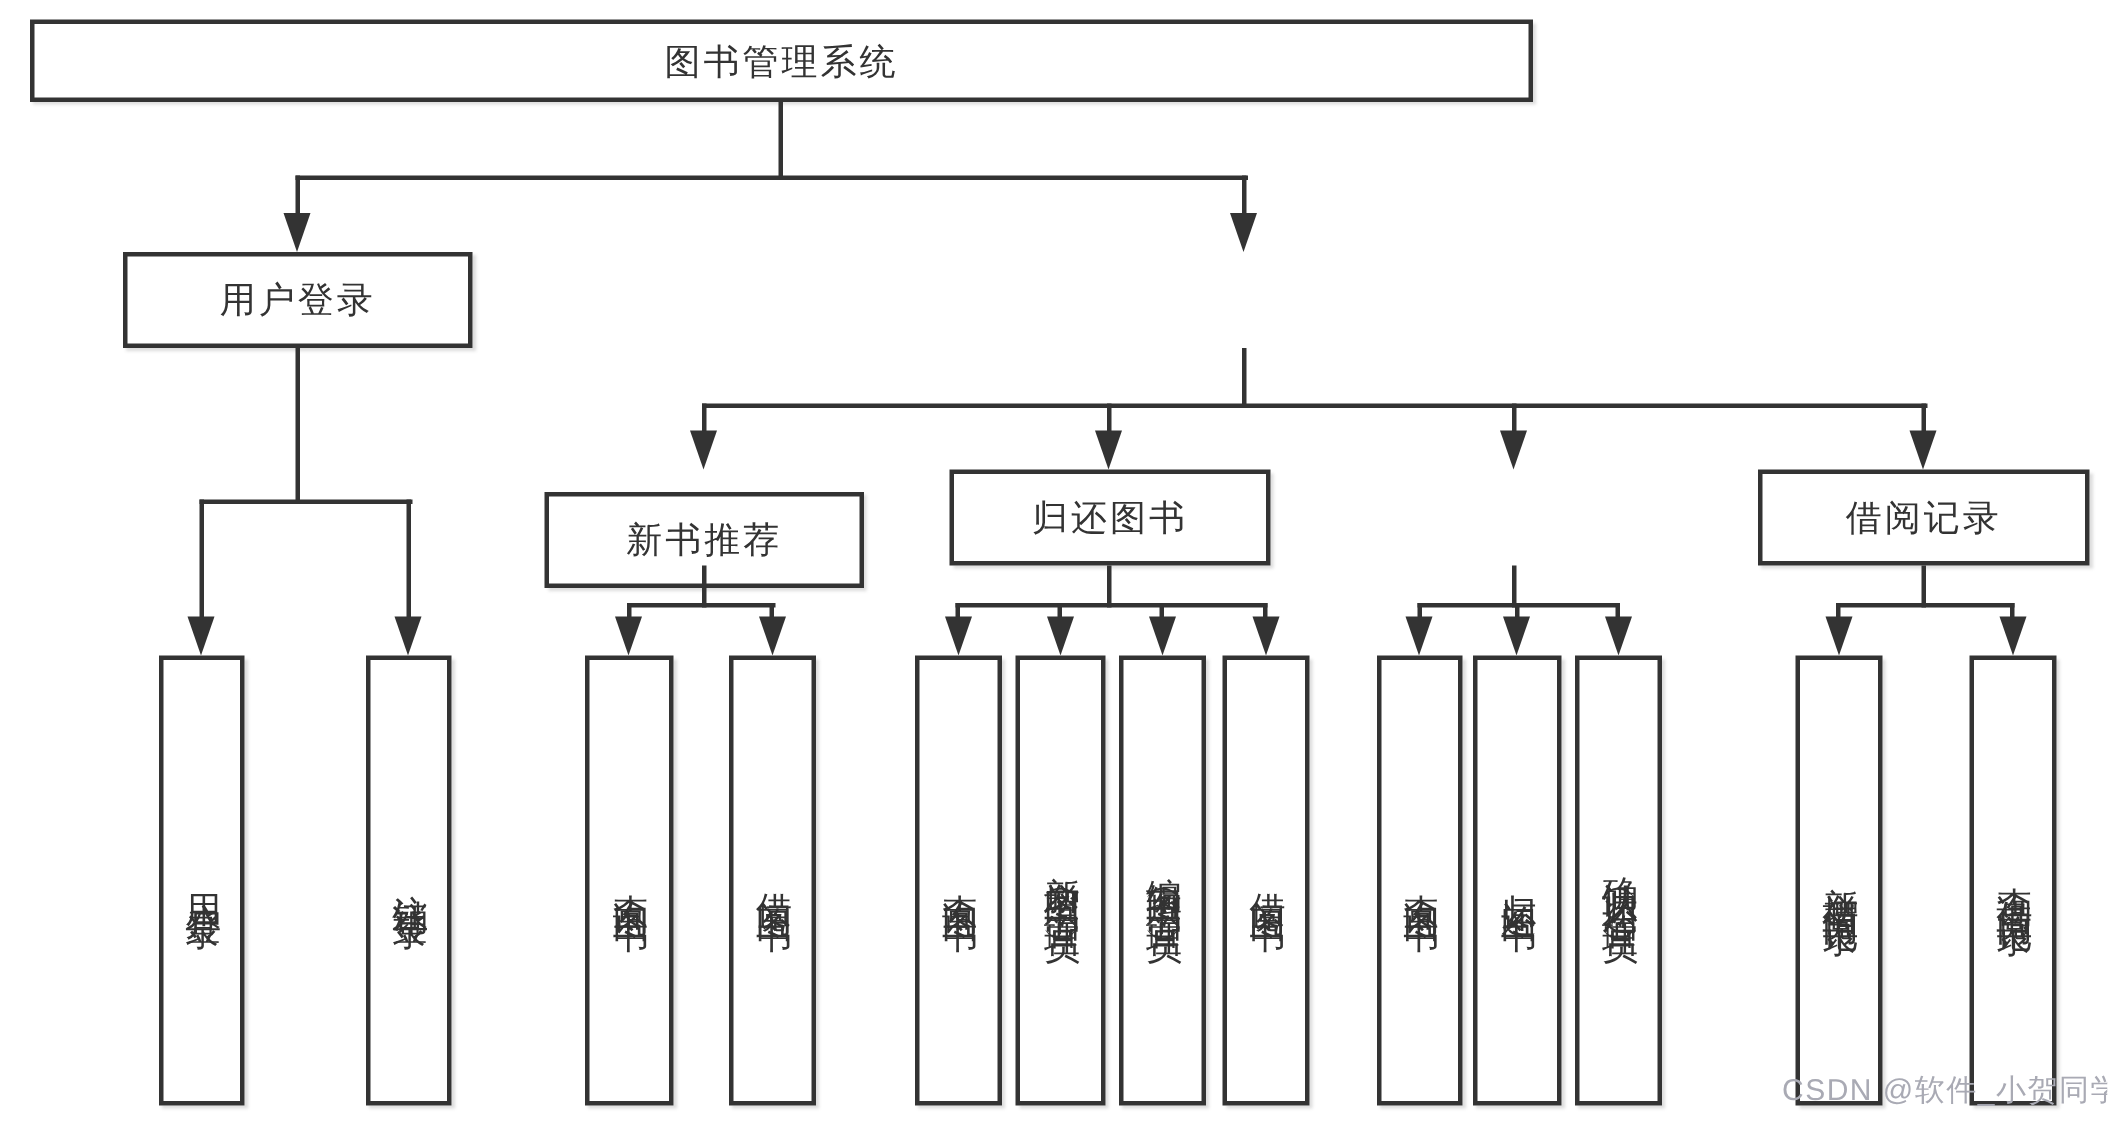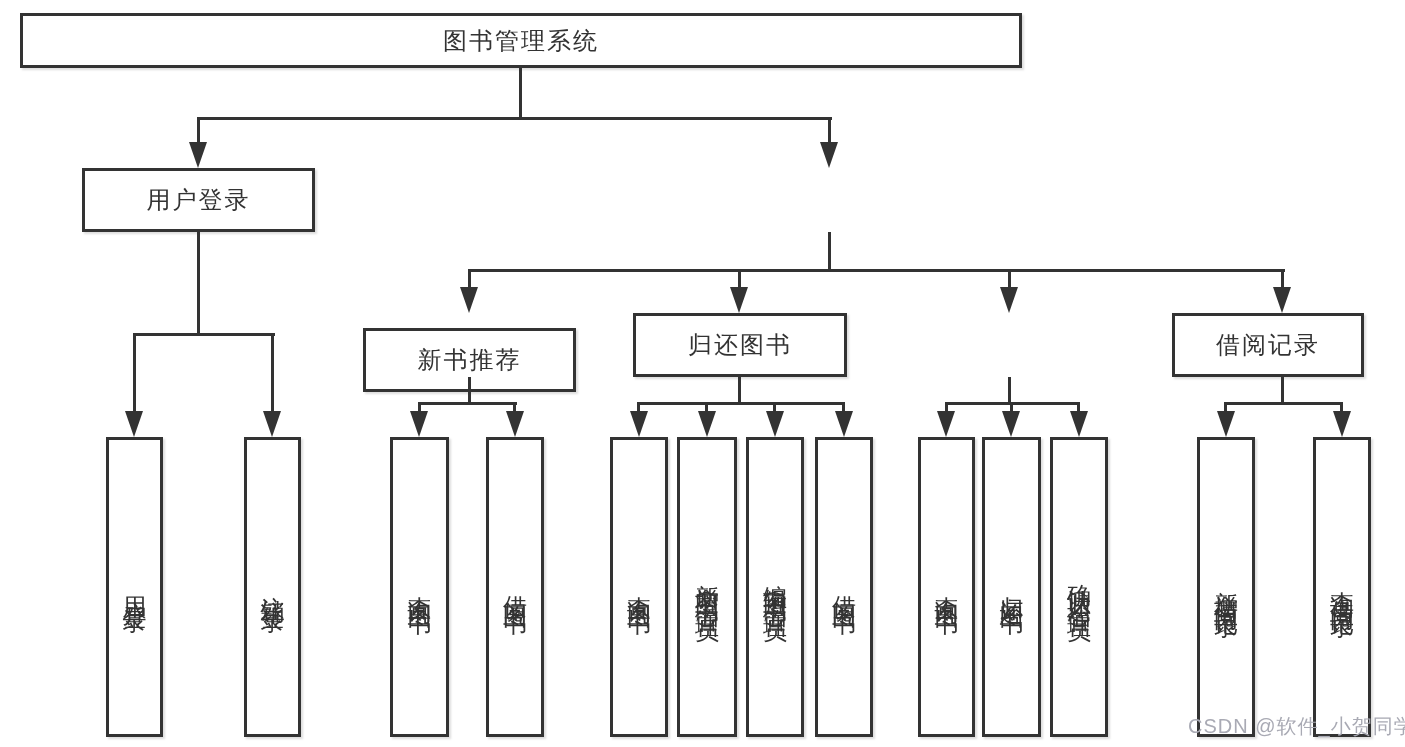--- a/index.html
+++ b/index.html
@@ -89,21 +89,21 @@
   <div class="arrow" style="left:730px; top:287px"></div>
   <div class="arrow" style="left:1000px; top:287px"></div>
   <div class="arrow" style="left:1273px; top:287px"></div>
 
   <div class="box" style="left:363px; top:328px; width:213px; height:64px">
     <span class="label">新书推荐</span>
   </div>
   <div class="box" style="left:633px; top:313px; width:214px; height:64px">
     <span class="label">归还图书</span>
   </div>
-  <div class="box" style="left:1172px; top:313px; width:192px; height:64px">
+  <div class="box" style="left:1172px; top:313px; width:221px; height:64px">
     <span class="label">借阅记录</span>
   </div>
 
   <div class="line" style="left:468px; top:377px; width:3px; height:28px"></div>
   <div class="line" style="left:418px; top:402px; width:99px; height:3px"></div>
   <div class="line" style="left:418px; top:402px; width:3px; height:12px"></div>
   <div class="line" style="left:513px; top:402px; width:3px; height:12px"></div>
   <div class="arrow" style="left:410px; top:411px"></div>
   <div class="arrow" style="left:506px; top:411px"></div>
 

